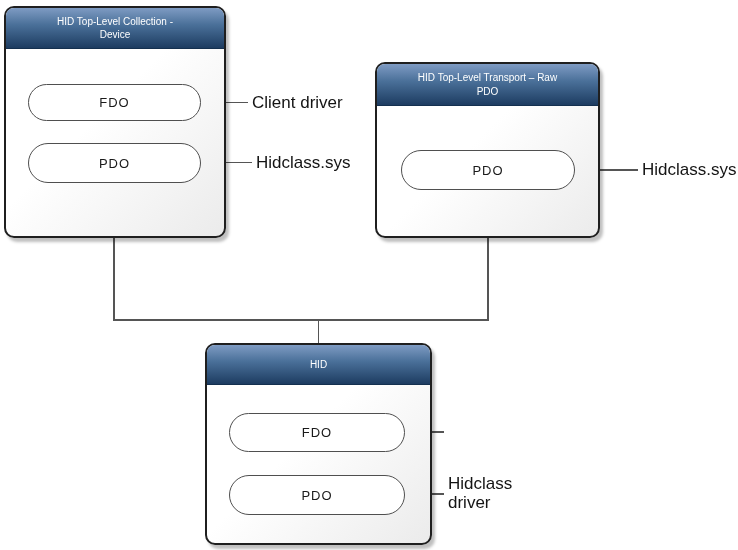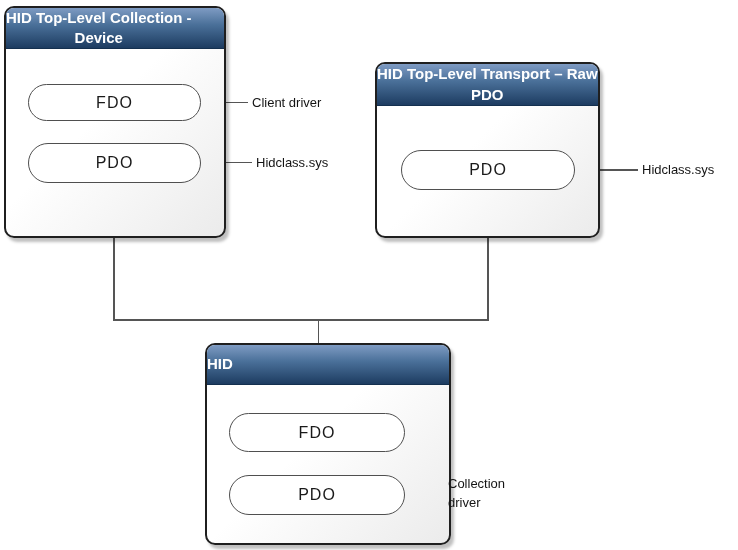--- a/index.html
+++ b/index.html
@@ -27,52 +27,52 @@
   .vbox-header {
     box-sizing: border-box;
     width: 100%;
     border-radius: 8px 8px 0 0;
     border-bottom: 1.5px solid #14304f;
     background: linear-gradient(180deg,
       var(--header-top, #7e9bc3) 0%,
       var(--header-mid, #4a7099) 42%,
       var(--header-bottom, #1d3c61) 100%);
     color: #ffffff;
-    font-weight: bold;
-    font-size: 15px;
+    font-weight: normal;
+    font-size: 10px;
     line-height: 1.35;
     text-align: center;
     display: flex;
     align-items: center;
-    justify-content: flex-start;
+    justify-content: center;
     white-space: pre-line;
   }
   
   .pill {
     position: absolute;
     box-sizing: border-box;
     background: #ffffff;
     border: 1.3px solid var(--pill-border, #4f4f4f);
     border-radius: 20px;
     display: flex;
     align-items: center;
     justify-content: center;
-    font-size: 16px;
+    font-size: 13px;
     letter-spacing: 1px;
     color: #1a1a1a;
   }
   
   .line {
     position: absolute;
     background: var(--connector, #555555);
   }
   
   .note {
     position: absolute;
-    font-size: 13px;
+    font-size: 17px;
     line-height: 19px;
     color: var(--note-color, #141414);
     white-space: pre-line;
   }
 </style>
 </head>
 <body>
 
 <div class="canvas">
 
@@ -103,31 +103,31 @@
   <div class="vbox" style="left:375px; top:62px; width:225px; height:176px;">
     <div class="vbox-header" style="height:42px;">
       <span>HID Top-Level Transport – Raw
 PDO</span>
     </div>
     <div class="pill" style="left:24px; top:86px; width:174px; height:40px;">
       <span>PDO</span>
     </div>
   </div>
 
-  <div class="vbox" style="left:205px; top:343px; width:246px; height:202px;">
+  <div class="vbox" style="left:205px; top:343px; width:227px; height:202px;">
     <div class="vbox-header" style="height:40px;">
       <span>HID</span>
     </div>
     <div class="pill" style="left:22px; top:68px; width:176px; height:39px;">
       <span>FDO</span>
     </div>
     <div class="pill" style="left:22px; top:130px; width:176px; height:40px;">
       <span>PDO</span>
     </div>
   </div>
 
   <div class="note" style="left:252px; top:93px;">Client driver</div>
   <div class="note" style="left:256px; top:153px;">Hidclass.sys</div>
   <div class="note" style="left:642px; top:160px;">Hidclass.sys</div>
-  <div class="note" style="left:448px; top:474px;">Collection
+  <div class="note" style="left:448px; top:474px;">Hidclass
 driver</div>
 
 </div>
 
 </body></html>

